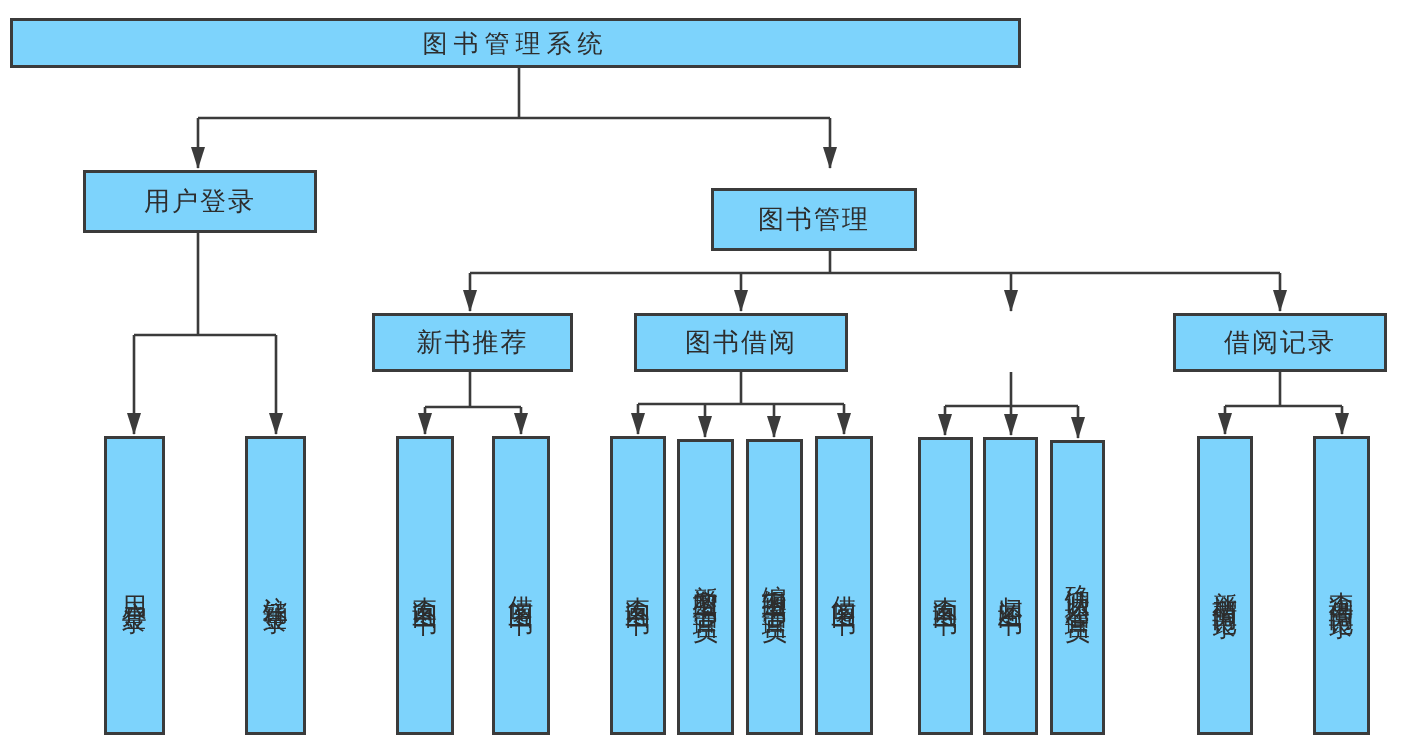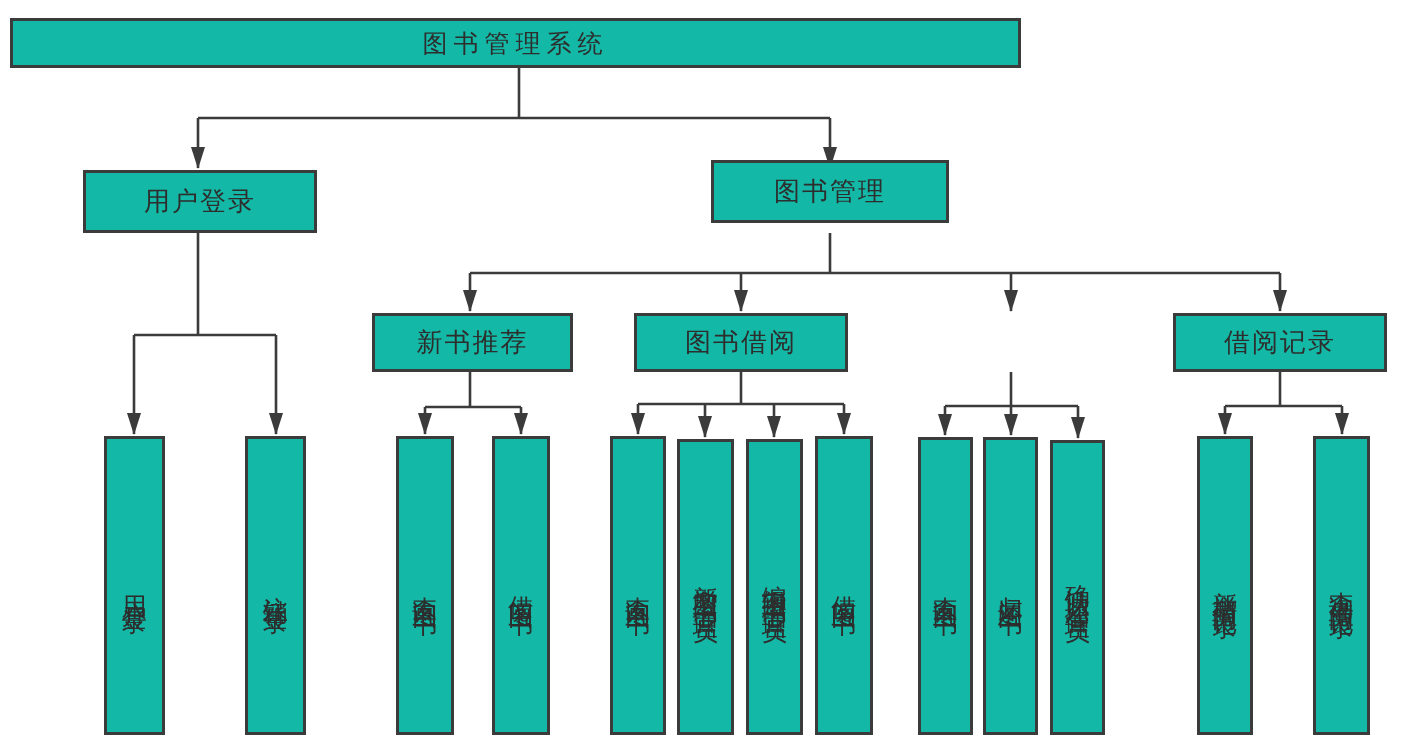--- a/index.html
+++ b/index.html
@@ -1,21 +1,21 @@
 <!DOCTYPE html>
 <html><head>
 <meta charset="utf-8">
 <style>
   html,body{margin:0;padding:0;background:#ffffff;}
   body{font-family:"Liberation Sans","DejaVu Sans",sans-serif;}
   .stage{position:relative;width:1405px;height:747px;background:#ffffff;overflow:hidden;}
   .wires{position:absolute;left:0;top:0;z-index:1;}
   .wires line{stroke:#3b3b3b;stroke-width:2.6;}
   .wires .arrowline{marker-end:url(#arw);}
-  .node{position:absolute;box-sizing:border-box;background:#14b8a6;border:3px solid #3b3b3b;
+  .node{position:absolute;box-sizing:border-box;background:#7dd3fc;border:3px solid #3b3b3b;
         display:flex;align-items:center;justify-content:center;z-index:2;}
   .node .lbl{color:#2d2d2d;font-size:26px;letter-spacing:2px;white-space:nowrap;}
   .node.root .lbl{font-size:25px;letter-spacing:6px;}
   .node.v .lbl{writing-mode:vertical-rl;text-orientation:mixed;line-height:1.05;
                font-size:25px;letter-spacing:5px;white-space:normal;}
   .watermark{position:absolute;right:7px;top:712px;z-index:3;color:#a2a2a2;
              font-size:21px;letter-spacing:1px;}
 </style>
 </head>
 <body>
@@ -84,21 +84,21 @@
     </g>
   </svg>
 
   <div class="node h root" style="left:10px;top:18px;width:1011px;height:50px">
     <span class="lbl">图书管理系统</span>
   </div>
 
   <div class="node h" style="left:83px;top:170px;width:234px;height:63px">
     <span class="lbl">用户登录</span>
   </div>
-  <div class="node h" style="left:711px;top:160px;width:238px;height:63px">
+  <div class="node h" style="left:711px;top:188px;width:206px;height:63px">
     <span class="lbl">图书管理</span>
   </div>
 
   <div class="node h" style="left:372px;top:313px;width:201px;height:59px">
     <span class="lbl">新书推荐</span>
   </div>
   <div class="node h" style="left:634px;top:313px;width:214px;height:59px">
     <span class="lbl">图书借阅</span>
   </div>
   <div class="node h" style="left:1173px;top:313px;width:214px;height:59px">

